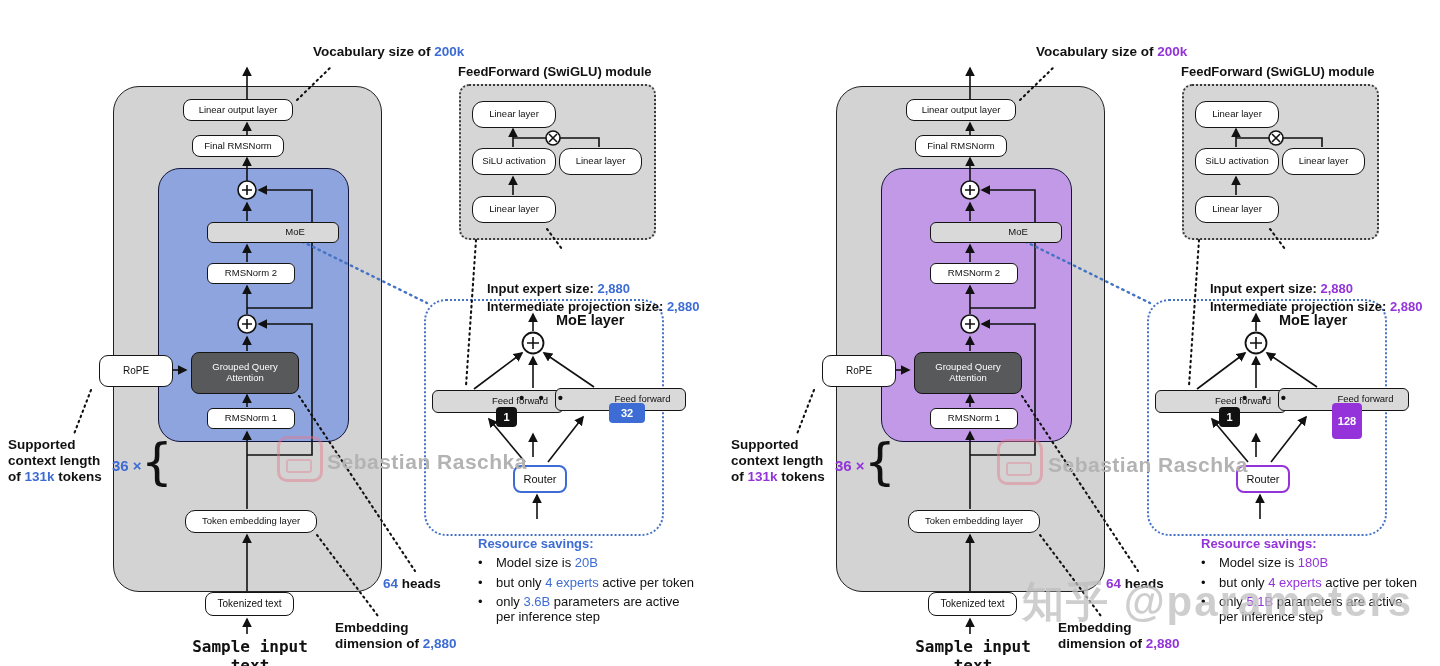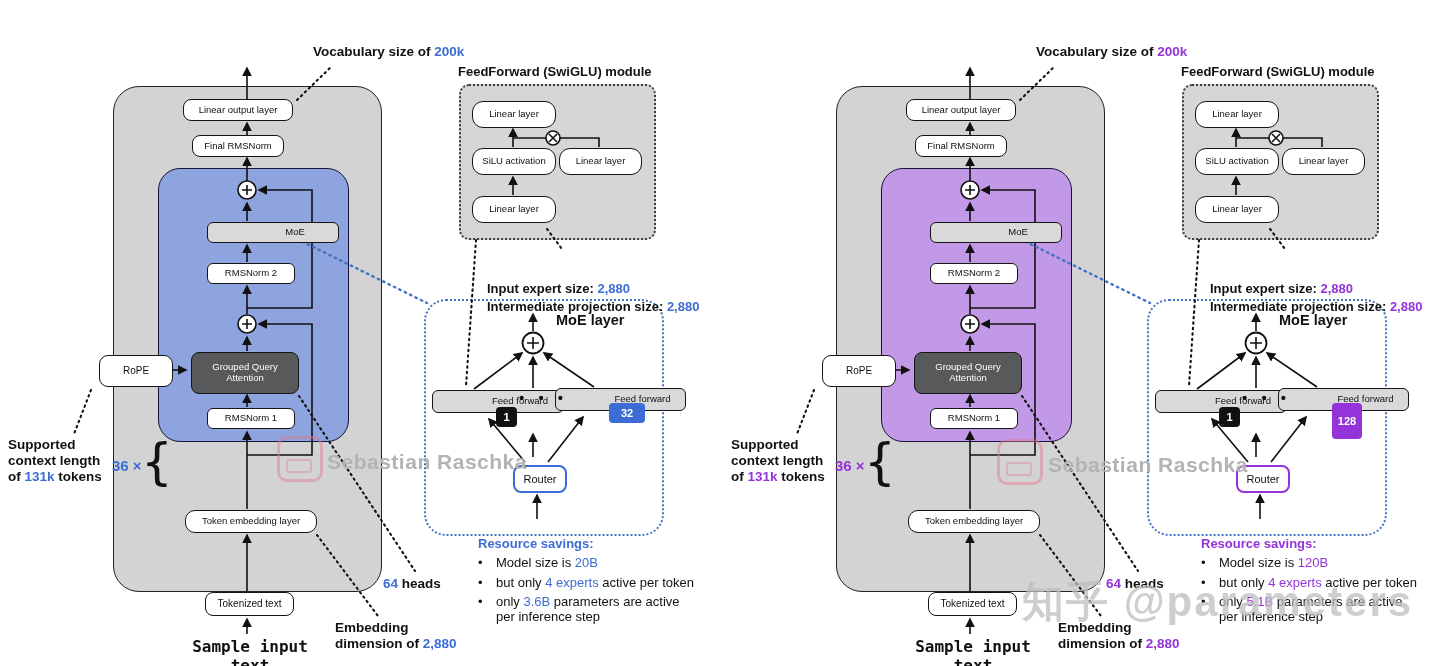--- a/index.html
+++ b/index.html
@@ -162,21 +162,21 @@
     <div class="bx gray" style="left:555px;top:388px;width:85px;height:21px;">Feed forward</div>
     <div class="badge" style="left:496px;top:407px;width:21px;height:20px;background:#111;">1</div>
     <div class="badge" style="left:609px;top:403px;width:30px;height:36px;background:var(--accent);">128</div>
     <div class="dots">• • •</div>
     <div class="router">Router</div>
 
     <div class="savings">
       <div class="sv-title">Resource savings:</div>
       <div class="sv-item">
           <span class="sv-bullet">•</span>
-          <span class="sv-text"><span>Model size is </span><span class="accent">120B</span><span></span></span>
+          <span class="sv-text"><span>Model size is </span><span class="accent">180B</span><span></span></span>
         </div>
       <div class="sv-item">
           <span class="sv-bullet">•</span>
           <span class="sv-text"><span>but only </span><span class="accent">4 experts</span><span> active per token</span></span>
         </div>
       <div class="sv-item">
           <span class="sv-bullet">•</span>
           <span class="sv-text"><span>only </span><span class="accent">5.1B</span><span> parameters are active per inference step</span></span>
         </div>
     </div>

